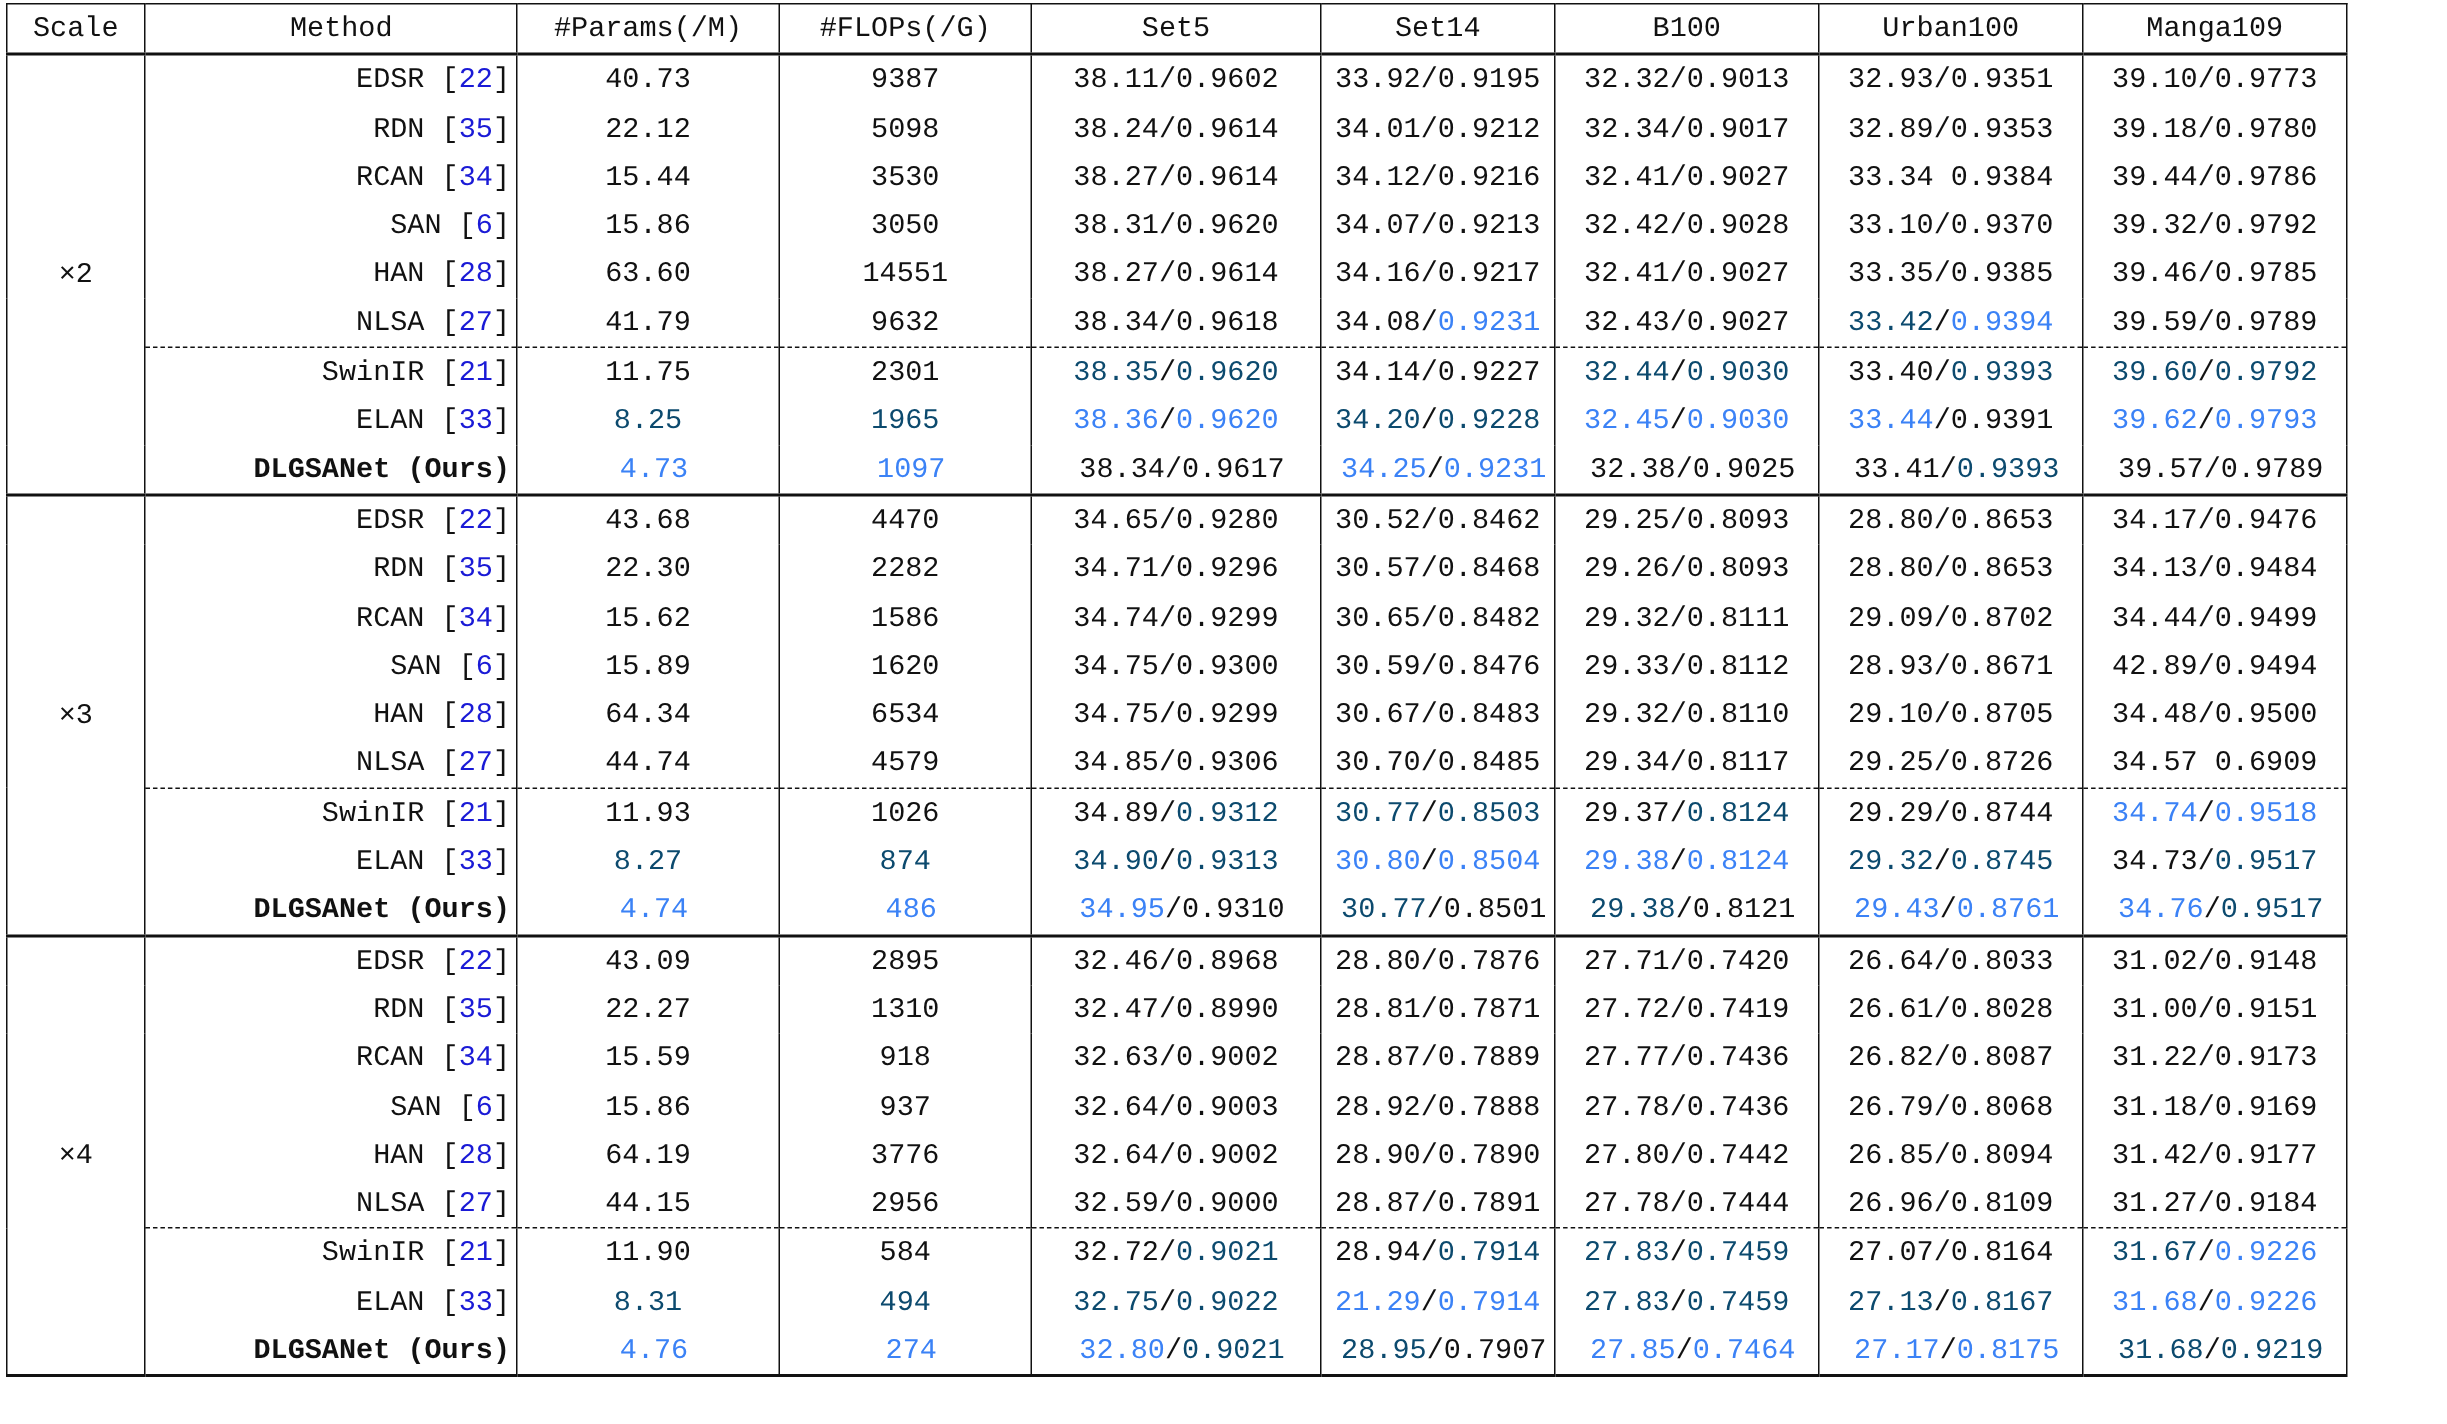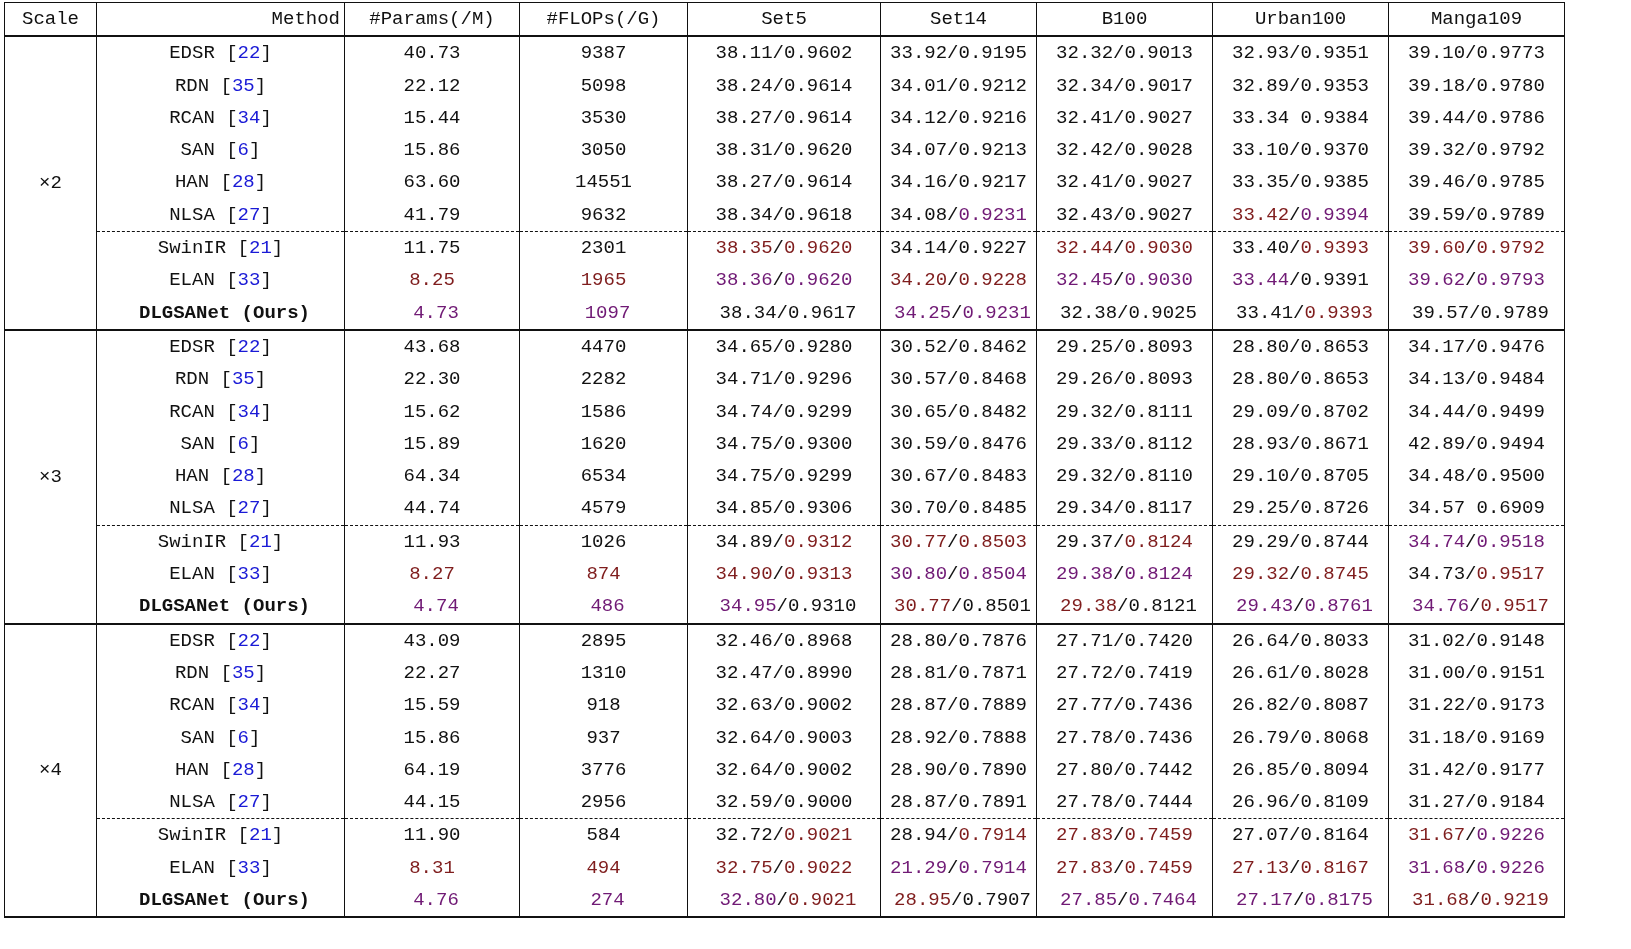--- a/index.html
+++ b/index.html
@@ -15,28 +15,28 @@
   table.results th, table.results td {
     text-align: center;
     padding: 0 4px;
     height: 32.3px;
     line-height: 32.3px;
     white-space: nowrap;
     border-left: 1.5px solid #111;
     border-right: 1.5px solid #111;
   }
   table.results th { font-weight: normal; height: 32px; border-bottom: 2px solid #111; border-top: 1.5px solid #111; }
-  table.results td.method { text-align: center; }
+  table.results td.method { text-align: right; }
   table.results td.scale { vertical-align: middle; }
   tr.group-end td { border-bottom: 2px solid #111; padding-left: 12px; }
   tr.dash-top td:not(.scale) { border-top: 1.3px dashed #111; }
   .bold { font-weight: bold; }
   .cite { color: #1a1ad6; }
-  .red { color: #701a75; }
-  .blue { color: #7f1d1d; }
+  .red { color: #3b82f6; }
+  .blue { color: #0c4a6e; }
   .black { color: #111; }
 </style>
 </head>
 <body>
 
 <div class="wrap">
   <table class="results">
     <colgroup>
       <col style="width:92px">
         <col style="width:248px">
@@ -44,21 +44,21 @@
         <col style="width:168px">
       <col style="width:193px">
         <col style="width:156px">
         <col style="width:176px">
         <col style="width:176px">
         <col style="width:176px">
     </colgroup>
     <thead>
       <tr>
         <th>Scale</th>
-        <th style="text-align:right;padding-left:18px">Method</th>
+        <th style="text-align:center;padding-left:18px">Method</th>
         <th>#Params(/M)</th>
         <th>#FLOPs(/G)</th>
         <th>Set5</th>
         <th>Set14</th>
         <th>B100</th>
         <th>Urban100</th>
         <th>Manga109</th>
       </tr>
     </thead>
     <tbody id="table-body">

